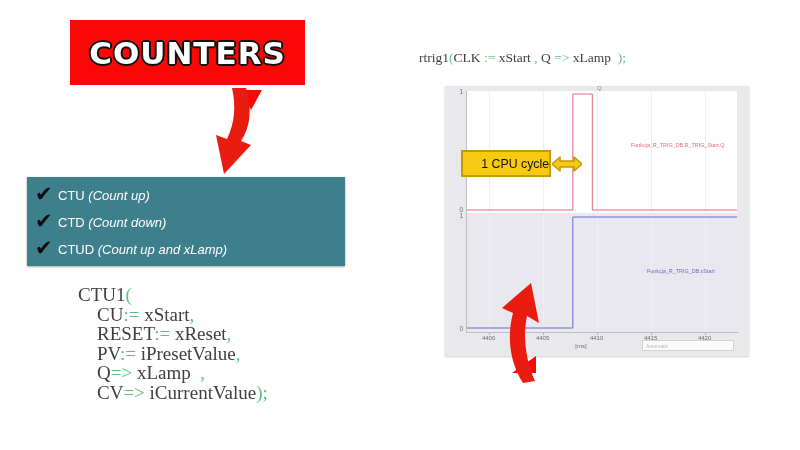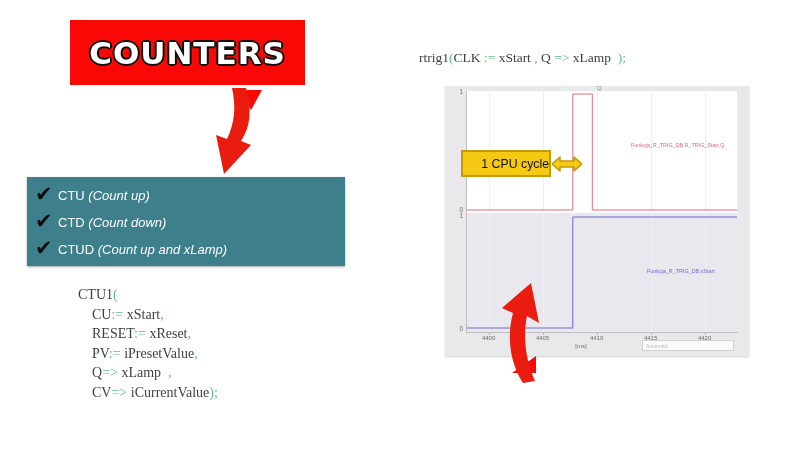--- a/index.html
+++ b/index.html
@@ -52,21 +52,21 @@
   }
   .bullet-text em { font-style: italic; }
 
   
   .code {
     position: absolute;
     font-family: Liberation Serif, serif;
     color: #3f3f3f;
     white-space: pre;
   }
-  #code-ctu { left: 78px; top: 285px; font-size: 14px; line-height: 19.5px; }
+  #code-ctu { left: 78px; top: 285px; font-size: 19px; line-height: 19.5px; }
   #code-rtrig { left: 419px; top: 48px; font-size: 13.5px; line-height: 20px; }
   .op { color: #5fbf7f; }
 
   
   #chart-panel {
     position: absolute; left: 445px; top: 86px; width: 304px; height: 270px;
     background: #e9e9eb;
     box-shadow: 0 1px 2px rgba(0,0,0,.2);
   }
   #plot-top {

